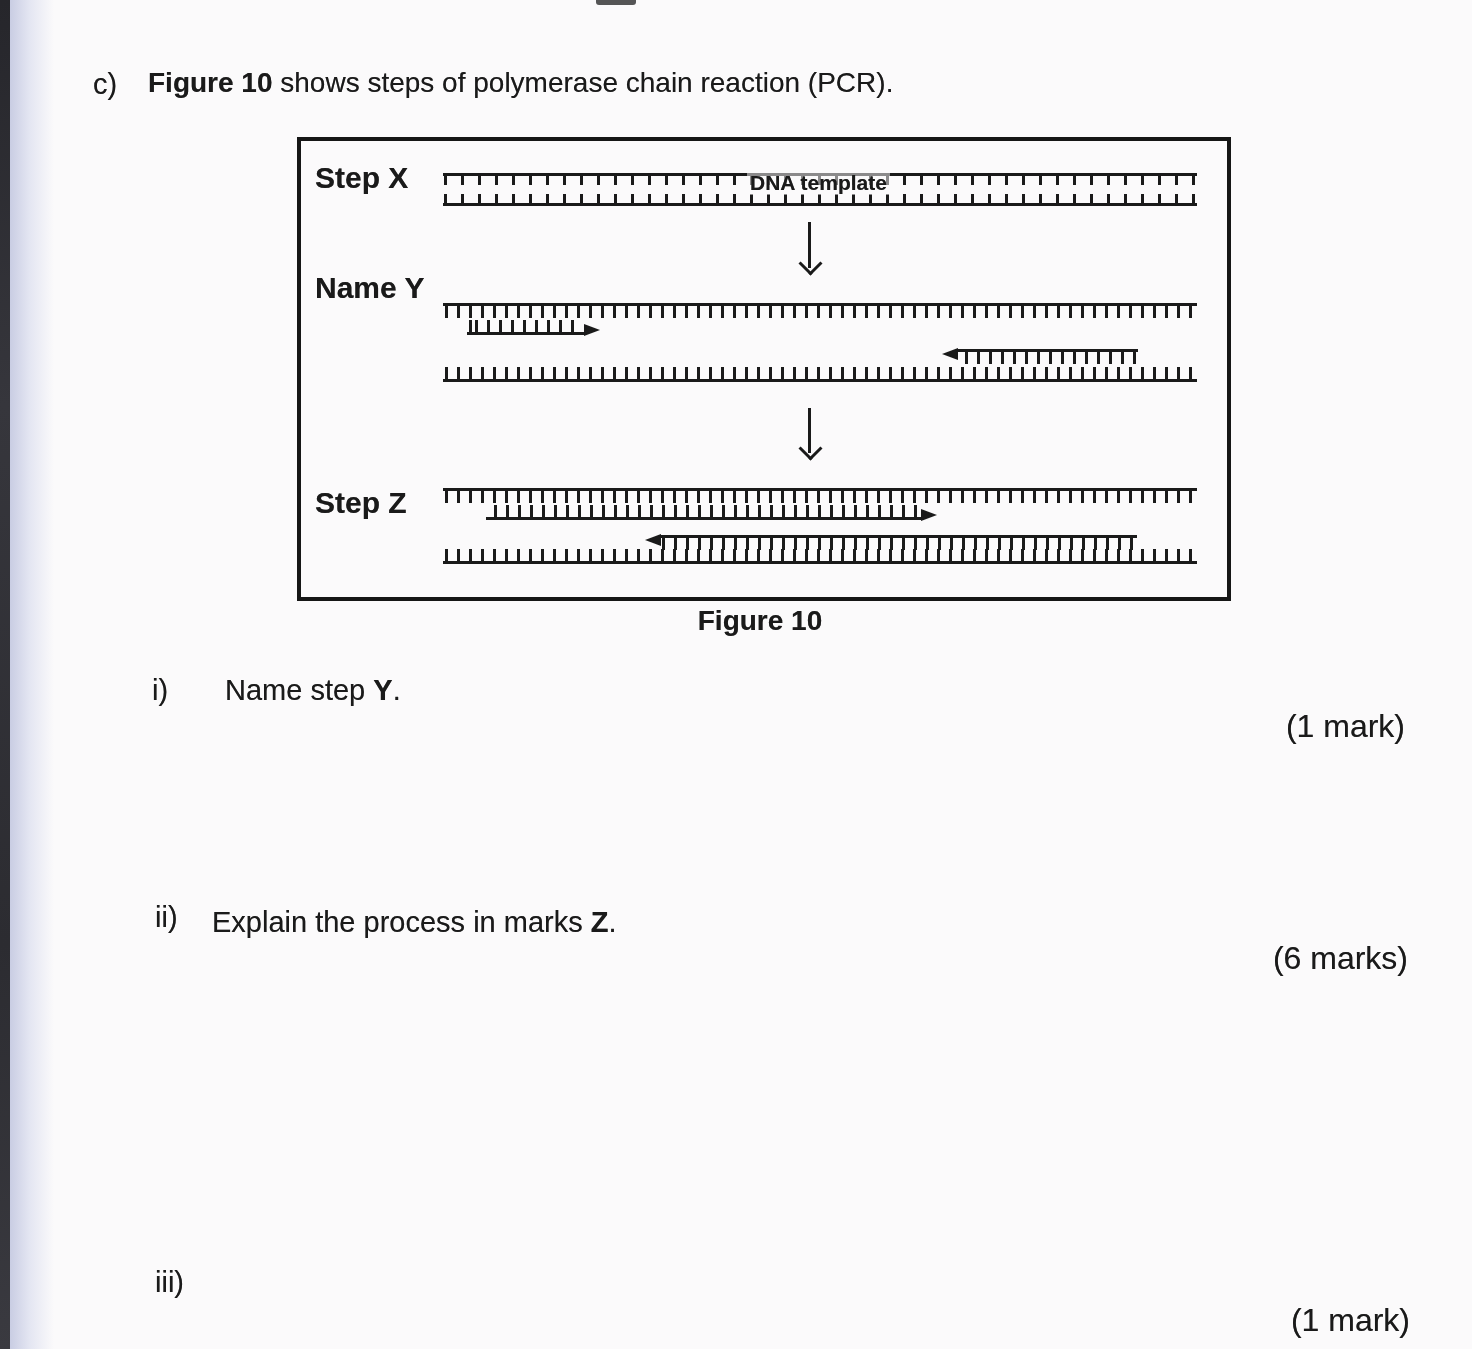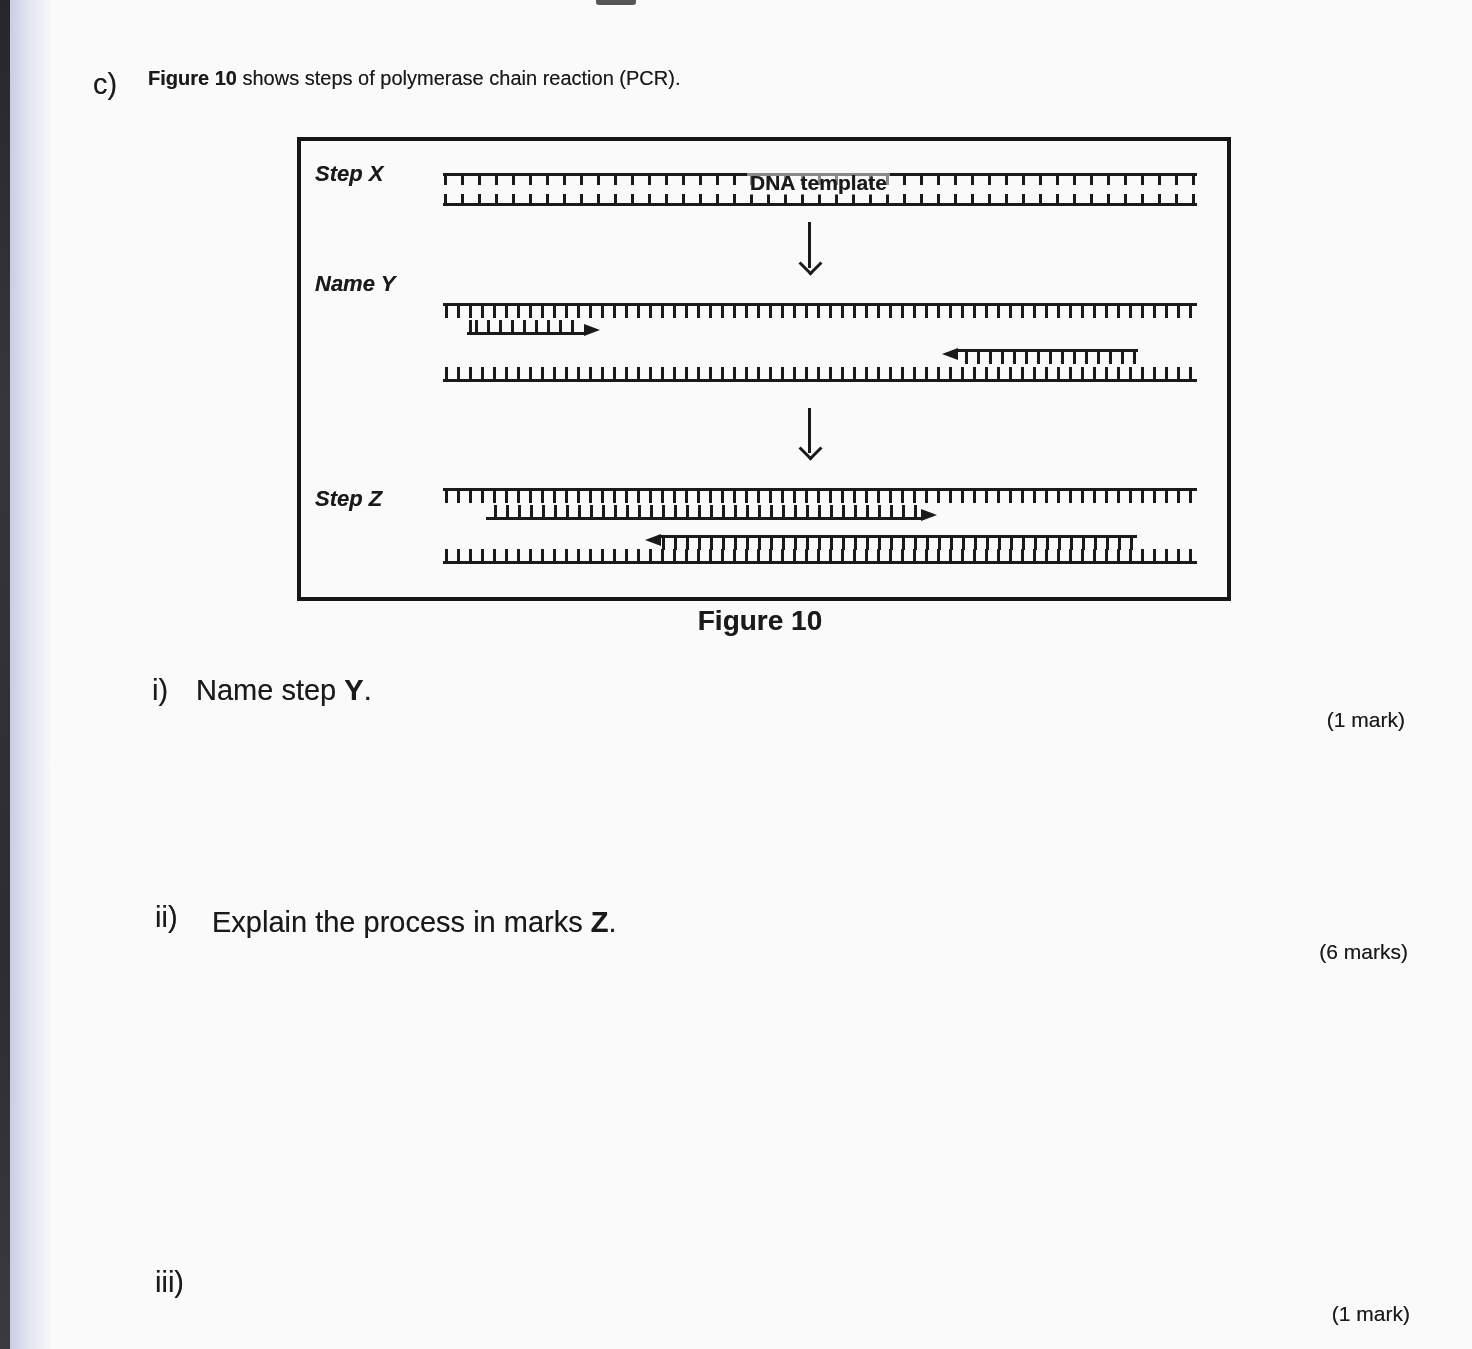--- a/index.html
+++ b/index.html
@@ -18,25 +18,25 @@
   .txt{position:absolute;white-space:nowrap;text-shadow:0 0 0.6px rgba(20,20,20,0.55);}
 
   
   .edge-strip{position:absolute;left:0;top:0;width:10px;height:1349px;background:linear-gradient(180deg,#26262b,#36363c 30%,#2c2c31 70%,#3a3a40);}
   .edge-glow{position:absolute;left:10px;top:0;width:44px;height:1349px;
     background:linear-gradient(90deg,#c9cde3 0%, #e4e6f2 45%, rgba(251,250,251,0) 100%);}
   .top-notch{position:absolute;left:596px;top:0;width:40px;height:5px;background:#1d1d1f;opacity:.75;border-radius:0 0 3px 3px;}
 
   
   .hdr-section{left:93px;top:68px;font-size:29px;}
-  .hdr-title{left:148px;top:67px;font-size:20px;}
+  .hdr-title{left:148px;top:67px;font-size:28px;}
 
   
   .fig-box{position:absolute;left:297px;top:137px;width:926px;height:456px;border:4px solid #161616;background:transparent;}
-  .fig-label{position:absolute;font-size:22px;font-weight:bold;font-style:italic;}
+  .fig-label{position:absolute;font-size:30px;font-weight:bold;}
 
   
   .ladder{position:absolute;left:443px;top:173px;width:754px;height:27px;
     border-top:3px solid var(--ink);border-bottom:3px solid var(--ink);}
   .ladder::before{content:"";position:absolute;left:1px;right:1px;top:0;height:9px;
     background:repeating-linear-gradient(90deg,var(--ink) 0 3px,transparent 3px 17px);}
   .ladder::after{content:"";position:absolute;left:1px;right:1px;bottom:0;height:9px;
     background:repeating-linear-gradient(90deg,var(--ink) 0 3px,transparent 3px 17px);}
   .dna-label{position:absolute;left:747px;top:171px;font-size:21px;font-weight:bold;z-index:2;
     background:rgba(251,250,251,0.5);padding:0 3px;}
@@ -61,21 +61,21 @@
   
   .varrow{position:absolute;width:3px;background:var(--ink);}
   .varrow::after{content:"";position:absolute;bottom:-4px;left:-6px;width:14px;height:14px;
     border-left:3px solid var(--ink);border-bottom:3px solid var(--ink);transform:rotate(-45deg);}
 
   .caption{position:absolute;left:297px;top:605px;width:926px;text-align:center;
     font-size:28px;font-weight:bold;text-shadow:0 0 0.6px rgba(20,20,20,0.55);}
 
   .q-num{font-size:29px;}
   .q-text{font-size:29px;}
-  .marks{font-size:21px;}
+  .marks{font-size:32px;}
 </style>
 </head>
 <body>
 
 <div class="page">
 
   <div class="edge-strip"></div>
   <div class="edge-glow"></div>
   <div class="top-notch"></div>
 
@@ -108,21 +108,21 @@
     <span class="ah-r"></span>
   </div>
   <div class="strand s-down off6 thick" style="left:660px;top:535px;width:477px;">
     <span class="ah-l"></span>
   </div>
   <div class="strand s-up" style="left:443px;top:546px;width:754px;"></div>
 
   <div class="caption">Figure 10</div>
 
   <div class="txt q-num" style="left:152px;top:674px;">i)</div>
-  <div class="txt q-text" style="left:196px;top:674px;text-align:right;"><span>Name step </span><b>Y</b><span></span><b></b><span>.</span></div>
+  <div class="txt q-text" style="left:225px;top:674px;text-align:right;"><span>Name step </span><b>Y</b><span></span><b></b><span>.</span></div>
   <div class="txt marks" style="right:67px;top:708px;">(1 mark)</div>
 
   <div class="txt q-num" style="left:155px;top:901px;">ii)</div>
   <div class="txt q-text" style="left:212px;top:906px;"><span>Explain the process in marks </span><b>Z</b><span></span><b></b><span>.</span></div>
   <div class="txt marks" style="right:64px;top:940px;">(6 marks)</div>
 
   <div class="txt q-num" style="left:155px;top:1266px;">iii)</div>
   <div class="txt marks" style="right:62px;top:1302px;">(1 mark)</div>
 
 </div>

